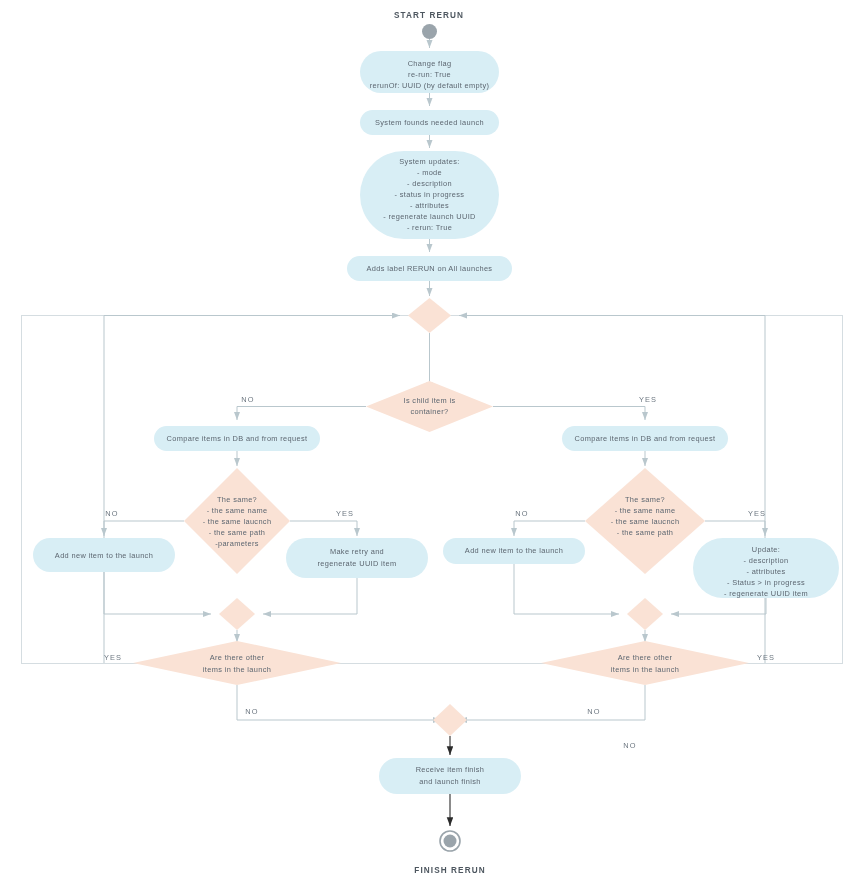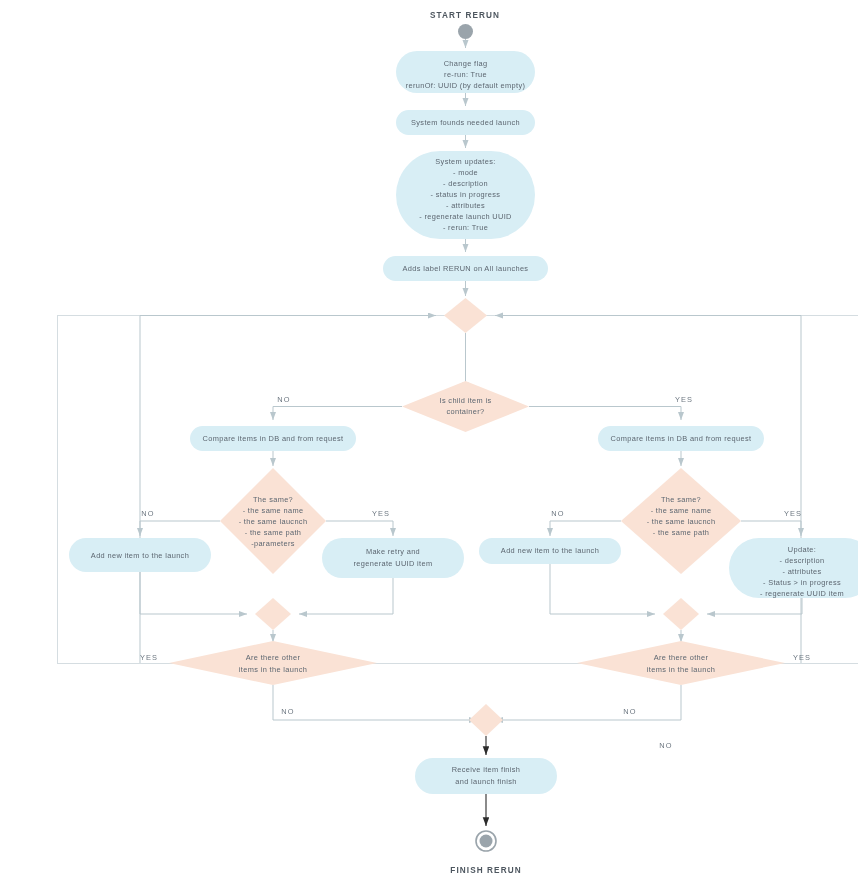--- a/index.html
+++ b/index.html
@@ -1,17 +1,17 @@
 <!DOCTYPE html>
 <html><head>
 <meta charset="utf-8">
 <style>
   html,body{margin:0;padding:0;background:#ffffff;}
   #stage{position:relative;width:692px;height:886px;background:#ffffff;
-         font-family:"Liberation Sans",sans-serif;padding-left:36px;}
+         font-family:"Liberation Sans",sans-serif;}
   svg{display:block;}
   .nodetext{font-family:"Liberation Sans",sans-serif;font-size:7.4px;fill:#5c6670;
             letter-spacing:.35px;text-anchor:middle;dominant-baseline:middle;}
   .edgelabel{font-family:"Liberation Sans",sans-serif;font-size:7.4px;fill:#6d7781;
              letter-spacing:1.1px;text-anchor:middle;}
   .endlabel{font-family:"Liberation Sans",sans-serif;font-size:8.2px;fill:#4d565f;
             letter-spacing:1.1px;text-anchor:middle;font-weight:bold;}
   .proc{fill:#d8eef5;}
   .dec{fill:#fae2d5;}
   .edge{stroke:#b9c7cd;stroke-width:1;fill:none;}

